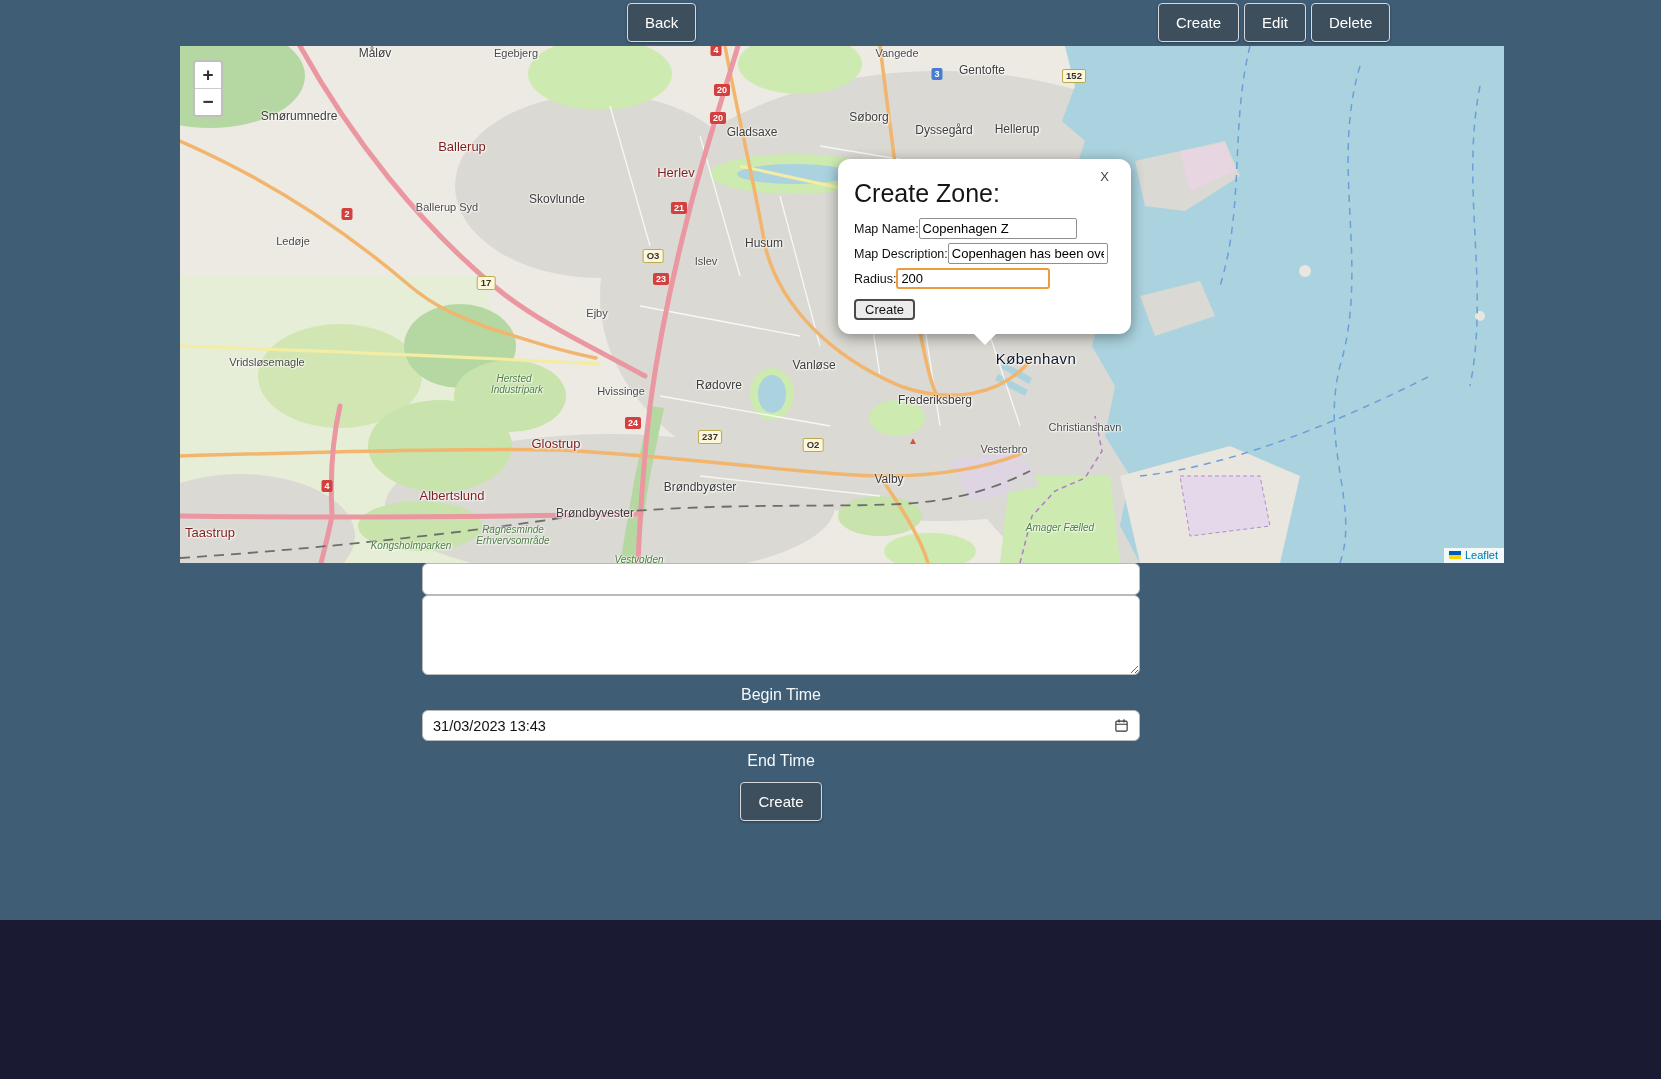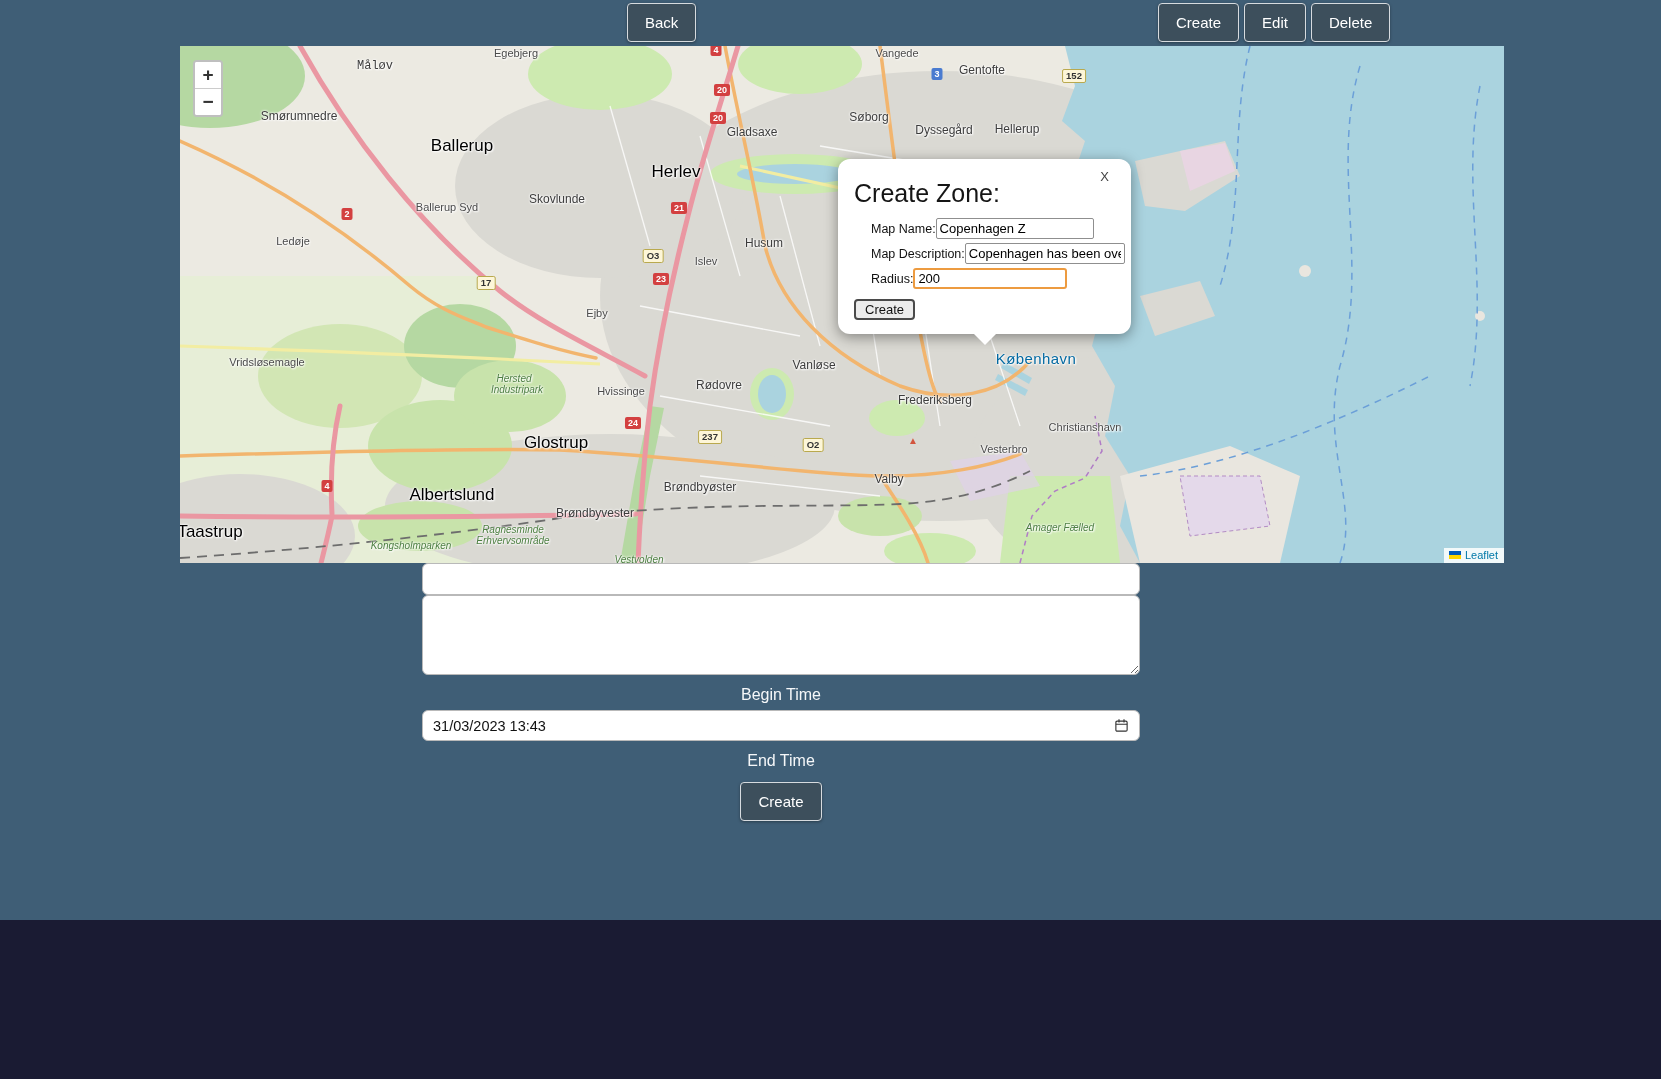--- a/index.html
+++ b/index.html
@@ -19,22 +19,22 @@
   }
   .back-btn{position:absolute;left:627px;top:3px;}
   .top-actions{position:absolute;left:1158px;top:3px;display:flex;gap:5px;}
   
   .map-wrap{position:relative;margin-left:180px;width:1324px;height:517px;background:#aad3df;overflow:hidden;}
   .map-svg{position:absolute;left:0;top:0;}
   .map-layer{position:absolute;left:0;top:0;width:100%;height:100%;pointer-events:none;z-index:3;}
   .mlbl{position:absolute;transform:translate(-50%,-50%);color:#3c3c3c;font-size:12px;white-space:nowrap;
         text-shadow:0 0 2px #fff,0 0 3px #fff,1px 1px 2px #fff;}
   .mlbl.sm{font-size:11px;color:#4a4a4a;}
-  .mlbl.lg{font-size:17px;color:#000000;}
-  .mlbl.city{font-size:15px;color:#0369a1;letter-spacing:.4px;}
+  .mlbl.lg{font-size:13px;color:#7f1d1d;}
+  .mlbl.city{font-size:15px;color:#0f172a;letter-spacing:.4px;}
   .mlbl.green{font-size:10px;font-style:italic;color:#4d7f42;}
   .mbadge{position:absolute;transform:translate(-50%,-50%);background:#d34040;color:#fff;font-size:9px;
           font-weight:bold;padding:0 3px;border-radius:2px;line-height:12px;white-space:nowrap;}
   .mbadge.blue{background:#4a7bd0;}
   .mshield{position:absolute;transform:translate(-50%,-50%);background:#fdf6d8;border:1px solid #b9a94e;
            color:#333;font-size:9.5px;font-weight:bold;padding:0 3px;border-radius:2px;line-height:12px;white-space:nowrap;}
   .mtri{position:absolute;transform:translate(-50%,-50%);color:#d2553e;font-size:10px;}
   
   .zoom-ctl{position:absolute;left:13px;top:14px;border:2px solid rgba(0,0,0,.25);border-radius:4px;
             overflow:hidden;background:#fff;z-index:5;width:26px;}
@@ -45,21 +45,21 @@
   .attribution{position:absolute;right:0;bottom:0;background:rgba(255,255,255,.85);padding:1px 6px 2px 5px;
                font-size:11px;color:#333;display:flex;align-items:center;gap:4px;z-index:5;}
   .attribution .link{color:var(--link-blue,#0078A8);}
   
   .popup{position:absolute;left:658px;top:113px;width:293px;box-sizing:border-box;background:#fff;
          border-radius:12px;box-shadow:0 3px 14px rgba(0,0,0,.4);padding:12px 16px 14px;z-index:6;color:#111;}
   .popup::after{content:"";position:absolute;left:135px;bottom:-11px;width:0;height:0;
                 border:12px solid transparent;border-top:12px solid #fff;border-bottom:0;}
   .popup-close{position:absolute;right:22px;top:10px;font-size:13px;color:#444;cursor:pointer;}
   .popup-title{font-size:25px;margin:8px 0 10px;font-weight:400;color:#151515;}
-  .popup-row{display:flex;align-items:center;margin-bottom:4px;font-size:12.5px;color:#111;margin-left:17px;}
+  .popup-row{display:flex;align-items:center;margin-bottom:4px;font-size:12.5px;color:#111;}
   .popup-row label{white-space:nowrap;}
   .popup-input{height:19px;font-size:13px;padding:0 3px;border:1px solid #8f8f8f;border-radius:2px;
                font-family:inherit;box-sizing:content-box;}
   .pi-name{width:150px;}
   .pi-desc{width:152px;}
   .pi-radius{width:144px;border:2px solid var(--focus-ring,#ED9B40);border-radius:3px;height:17px;}
   .popup-create{margin-top:6px;font-size:13px;padding:1px 9px;background:#ececec;border:2px solid #4a4a4a;
                 border-radius:4px;font-family:inherit;cursor:pointer;color:#111;}
   
   .form{width:718px;margin-left:422px;}
@@ -176,21 +176,21 @@
 
       <g stroke="#6b9fd8" stroke-width="1.5" stroke-dasharray="7 6" fill="none">
         <path d="M1070,0 C1050,80 1065,160 1040,240"></path>
         <path d="M1180,20 C1150,120 1190,220 1160,320 C1140,400 1180,460 1160,517"></path>
         <path d="M1300,40 C1280,140 1310,240 1290,340"></path>
         <path d="M960,430 C1050,420 1150,380 1250,330"></path>
       </g>
     </svg>
 
     <div class="map-layer" id="map-labels">
-        <span class="mlbl lbl" style="left: 195px; top: 20px; font-family: Liberation Mono, monospace;">Måløv</span>
+        <span class="mlbl lbl" style="left: 195px; top: 7px;">Måløv</span>
         <span class="mlbl sm" style="left: 336px; top: 7px;">Egebjerg</span>
         <span class="mlbl sm" style="left: 717px; top: 7px;">Vangede</span>
         <span class="mlbl lbl" style="left: 802px; top: 24px;">Gentofte</span>
         <span class="mlbl lbl" style="left: 119px; top: 70px;">Smørumnedre</span>
         <span class="mlbl lbl" style="left: 572px; top: 86px;">Gladsaxe</span>
         <span class="mlbl lbl" style="left: 689px; top: 71px;">Søborg</span>
         <span class="mlbl lbl" style="left: 764px; top: 84px;">Dyssegård</span>
         <span class="mlbl lbl" style="left: 837px; top: 83px;">Hellerup</span>
         <span class="mlbl lg" style="left: 282px; top: 100px;">Ballerup</span>
         <span class="mlbl lg" style="left: 496px; top: 126px;">Herlev</span>

